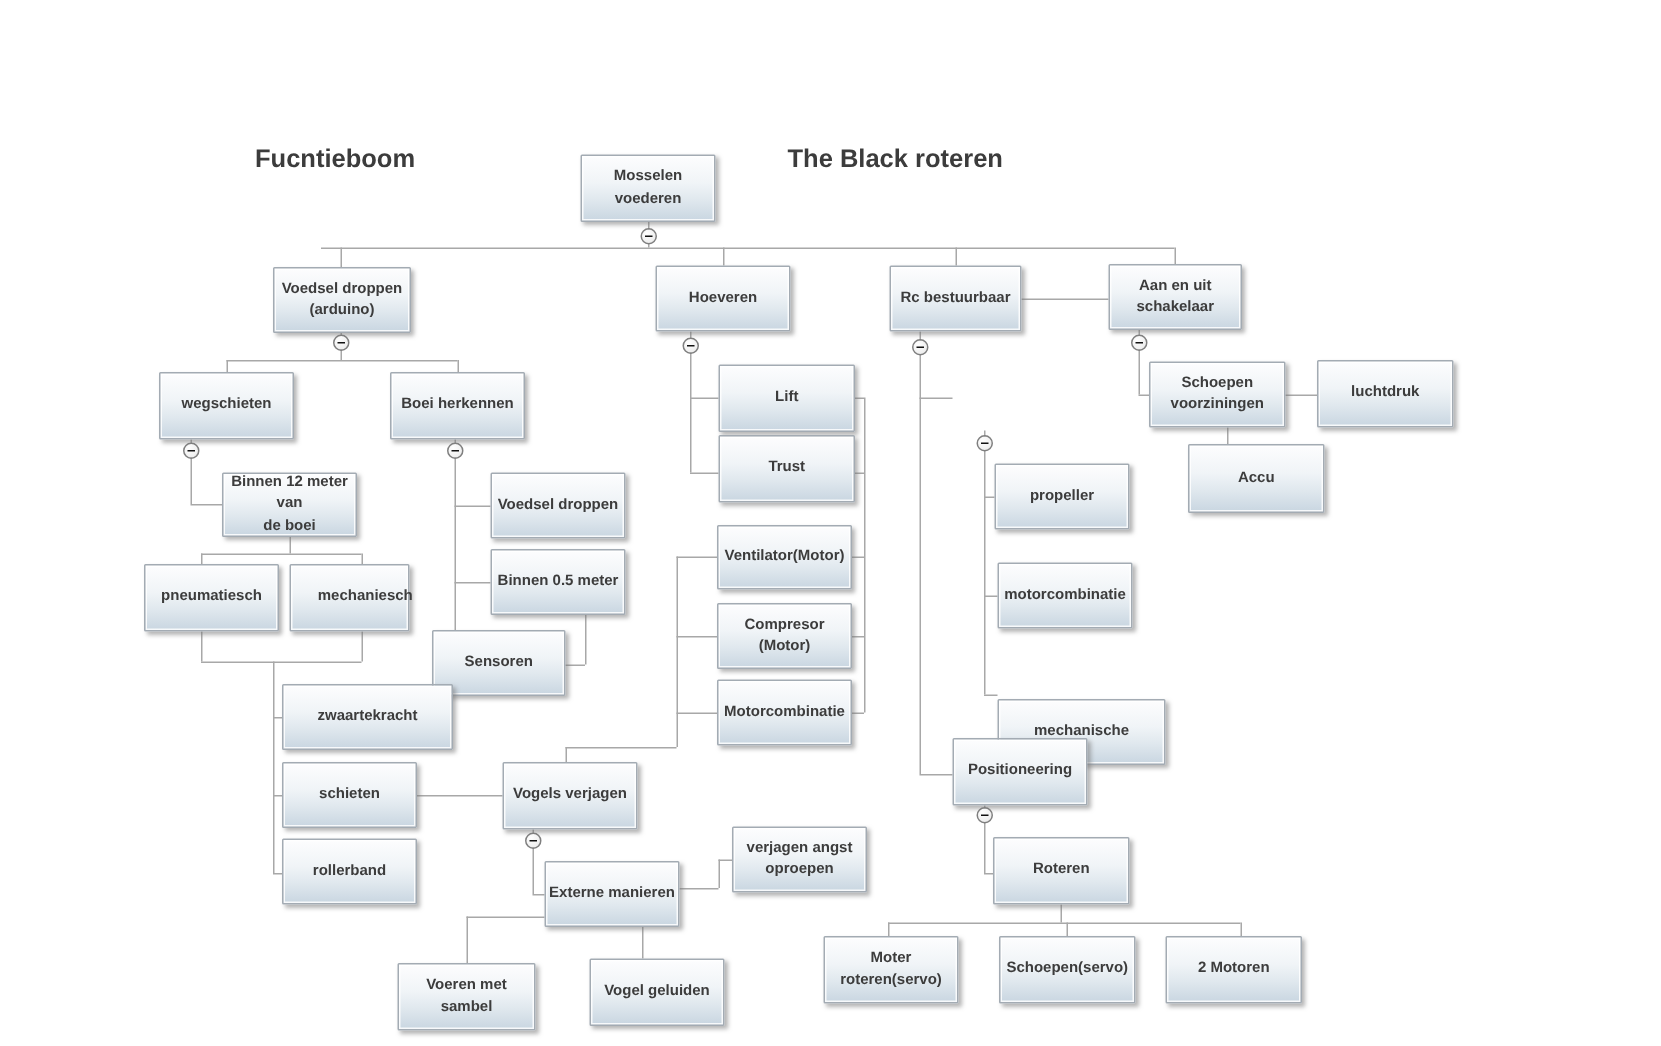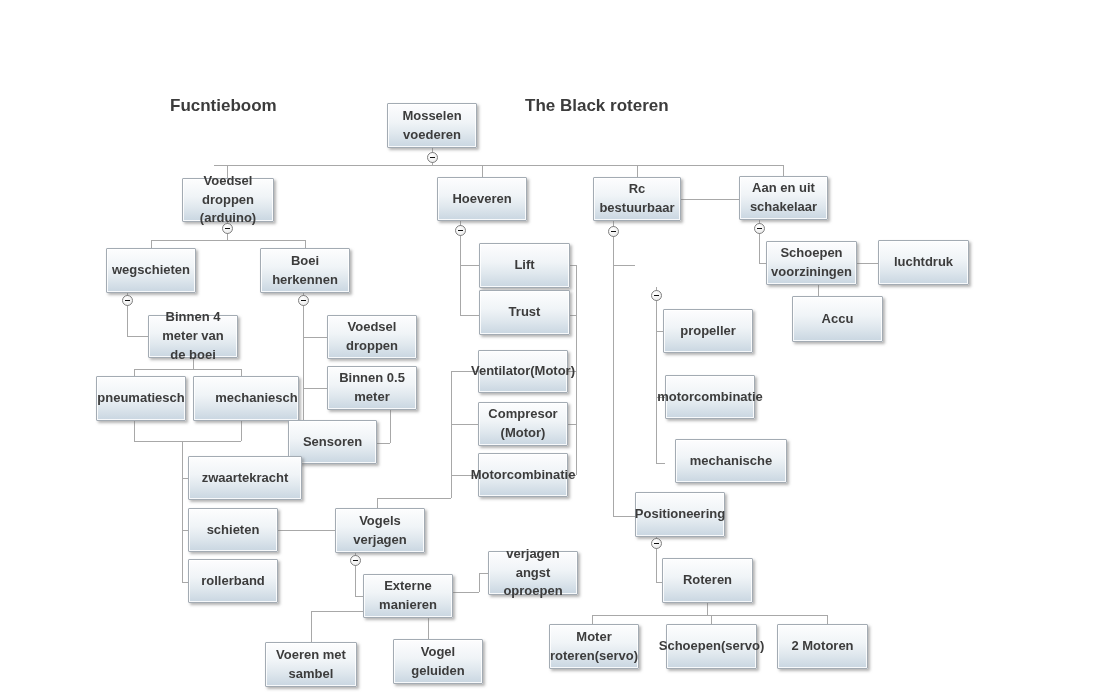--- a/index.html
+++ b/index.html
@@ -8,21 +8,21 @@
     overflow:hidden;font-family:"Liberation Sans",sans-serif;
   }
   .title{
     position:absolute;font-weight:bold;font-size:17px;
     color:var(--text-color,#3f3f3f);white-space:nowrap;
   }
   .node{
     position:absolute;box-sizing:border-box;z-index:2;
     display:flex;align-items:center;justify-content:center;
     text-align:center;white-space:pre-line;
-    font-weight:bold;font-size:13px;line-height:1.45;
+    font-weight:bold;font-size:10px;line-height:1.45;
     color:var(--text-color,#3c3c3c);
     border:1px solid var(--box-border,#a3abb3);
     background:linear-gradient(180deg,
       var(--box-top,#fdfdfe) 0%, #f0f4f7 42%, #e0e8ee 68%,
       var(--box-bottom,#c9d6e1) 100%);
     box-shadow:2px 2px 3px rgba(120,120,120,.55),
                inset 0 0 0 1px rgba(255,255,255,.85);
     border-radius:1px;padding:2px;
   }
   .line{position:absolute;background:var(--line-color,#a8a8a8);z-index:1;}
@@ -115,44 +115,44 @@
     <div class="line" style="left: 428px; top: 618px; width: 1px; height: 21px;"></div>
     <div class="node" style="left: 387px; top: 103px; width: 90px; height: 45px;">Mosselen voederen</div>
     <div class="node" style="left: 182px; top: 178px; width: 92px; height: 44px;">Voedsel droppen
 (arduino)</div>
     <div class="node" style="left: 437px; top: 177px; width: 90px; height: 44px;">Hoeveren</div>
     <div class="node" style="left: 593px; top: 177px; width: 88px; height: 44px;">Rc bestuurbaar</div>
     <div class="node" style="left: 739px; top: 176px; width: 89px; height: 44px;">Aan en uit
 schakelaar</div>
     <div class="node" style="left: 106px; top: 248px; width: 90px; height: 45px;">wegschieten</div>
     <div class="node" style="left: 260px; top: 248px; width: 90px; height: 45px;">Boei herkennen</div>
-    <div class="node" style="left: 148px; top: 315px; width: 90px; height: 43px;">Binnen 4 meter van
+    <div class="node" style="left: 148px; top: 315px; width: 90px; height: 43px;">Binnen 12 meter van
 de boei</div>
     <div class="node" style="left: 96px; top: 376px; width: 90px; height: 45px;">pneumatiesch</div>
-    <div class="node" style="left: 193px; top: 376px; width: 106px; height: 45px; padding-left: 23px;">mechaniesch</div>
+    <div class="node" style="left: 193px; top: 376px; width: 80px; height: 45px; padding-left: 23px;">mechaniesch</div>
     <div class="node" style="left: 327px; top: 315px; width: 90px; height: 44px;">Voedsel droppen</div>
     <div class="node" style="left: 327px; top: 366px; width: 90px; height: 44px;">Binnen 0.5 meter</div>
     <div class="node" style="left: 288px; top: 420px; width: 89px; height: 44px;">Sensoren</div>
     <div class="node" style="left: 188px; top: 456px; width: 114px; height: 44px;">zwaartekracht</div>
     <div class="node" style="left: 188px; top: 508px; width: 90px; height: 44px;">schieten</div>
     <div class="node" style="left: 188px; top: 559px; width: 90px; height: 44px;">rollerband</div>
     <div class="node" style="left: 335px; top: 508px; width: 90px; height: 45px;">Vogels verjagen</div>
     <div class="node" style="left: 363px; top: 574px; width: 90px; height: 44px;">Externe manieren</div>
     <div class="node" style="left: 488px; top: 551px; width: 90px; height: 44px;">verjagen angst
 oproepen</div>
     <div class="node" style="left: 265px; top: 642px; width: 92px; height: 45px;">Voeren met sambel</div>
     <div class="node" style="left: 393px; top: 639px; width: 90px; height: 45px;">Vogel geluiden</div>
     <div class="node" style="left: 479px; top: 243px; width: 91px; height: 45px;">Lift</div>
     <div class="node" style="left: 479px; top: 290px; width: 91px; height: 45px;">Trust</div>
     <div class="node" style="left: 478px; top: 350px; width: 90px; height: 43px;">Ventilator(Motor)</div>
     <div class="node" style="left: 478px; top: 402px; width: 90px; height: 44px; text-align: center;">Compresor (Motor)</div>
     <div class="node" style="left: 478px; top: 453px; width: 90px; height: 44px;">Motorcombinatie</div>
     <div class="node" style="left: 663px; top: 309px; width: 90px; height: 44px;">propeller</div>
     <div class="node" style="left: 665px; top: 375px; width: 90px; height: 44px;">motorcombinatie</div>
-    <div class="node" style="left: 665px; top: 439px; width: 112px; height: 44px; margin-left: 10px;">mechanische</div>
+    <div class="node" style="left: 665px; top: 466px; width: 112px; height: 44px;">mechanische</div>
     <div class="node" style="left: 635px; top: 492px; width: 90px; height: 45px;">Positioneering</div>
     <div class="node" style="left: 662px; top: 558px; width: 91px; height: 45px;">Roteren</div>
     <div class="node" style="left: 549px; top: 624px; width: 90px; height: 45px;">Moter
 roteren(servo)</div>
     <div class="node" style="left: 666px; top: 624px; width: 91px; height: 45px;">Schoepen(servo)</div>
     <div class="node" style="left: 777px; top: 624px; width: 91px; height: 45px;">2 Motoren</div>
     <div class="node" style="left: 766px; top: 241px; width: 91px; height: 44px;">Schoepen
 voorziningen</div>
     <div class="node" style="left: 878px; top: 240px; width: 91px; height: 45px;">luchtdruk</div>
     <div class="node" style="left: 792px; top: 296px; width: 91px; height: 46px;">Accu</div>

